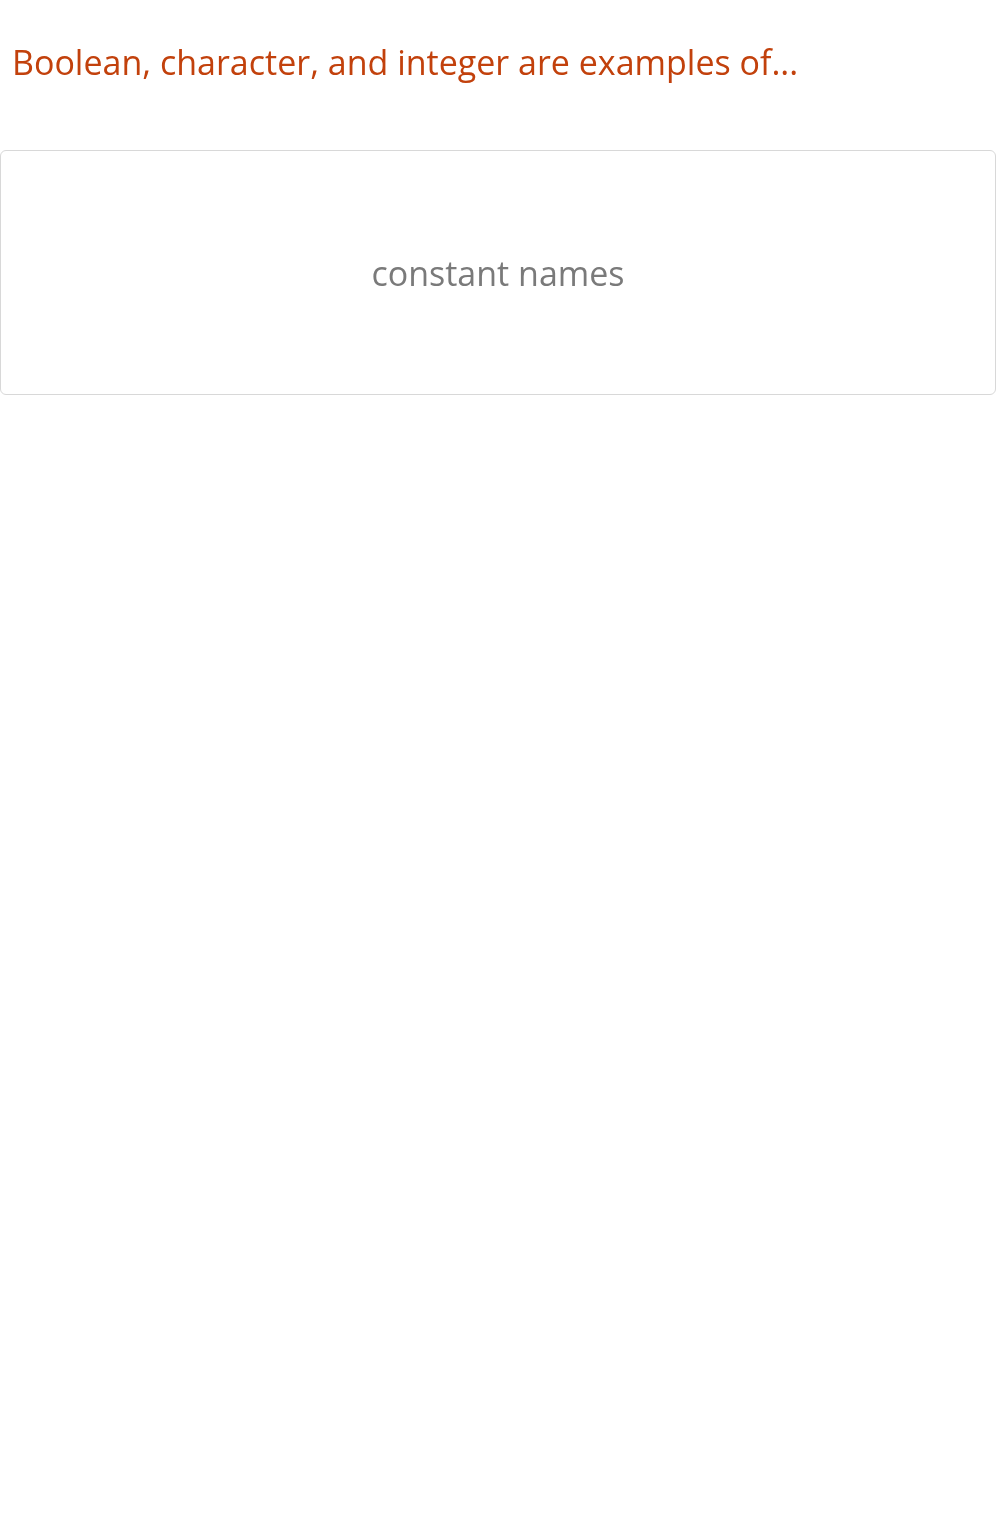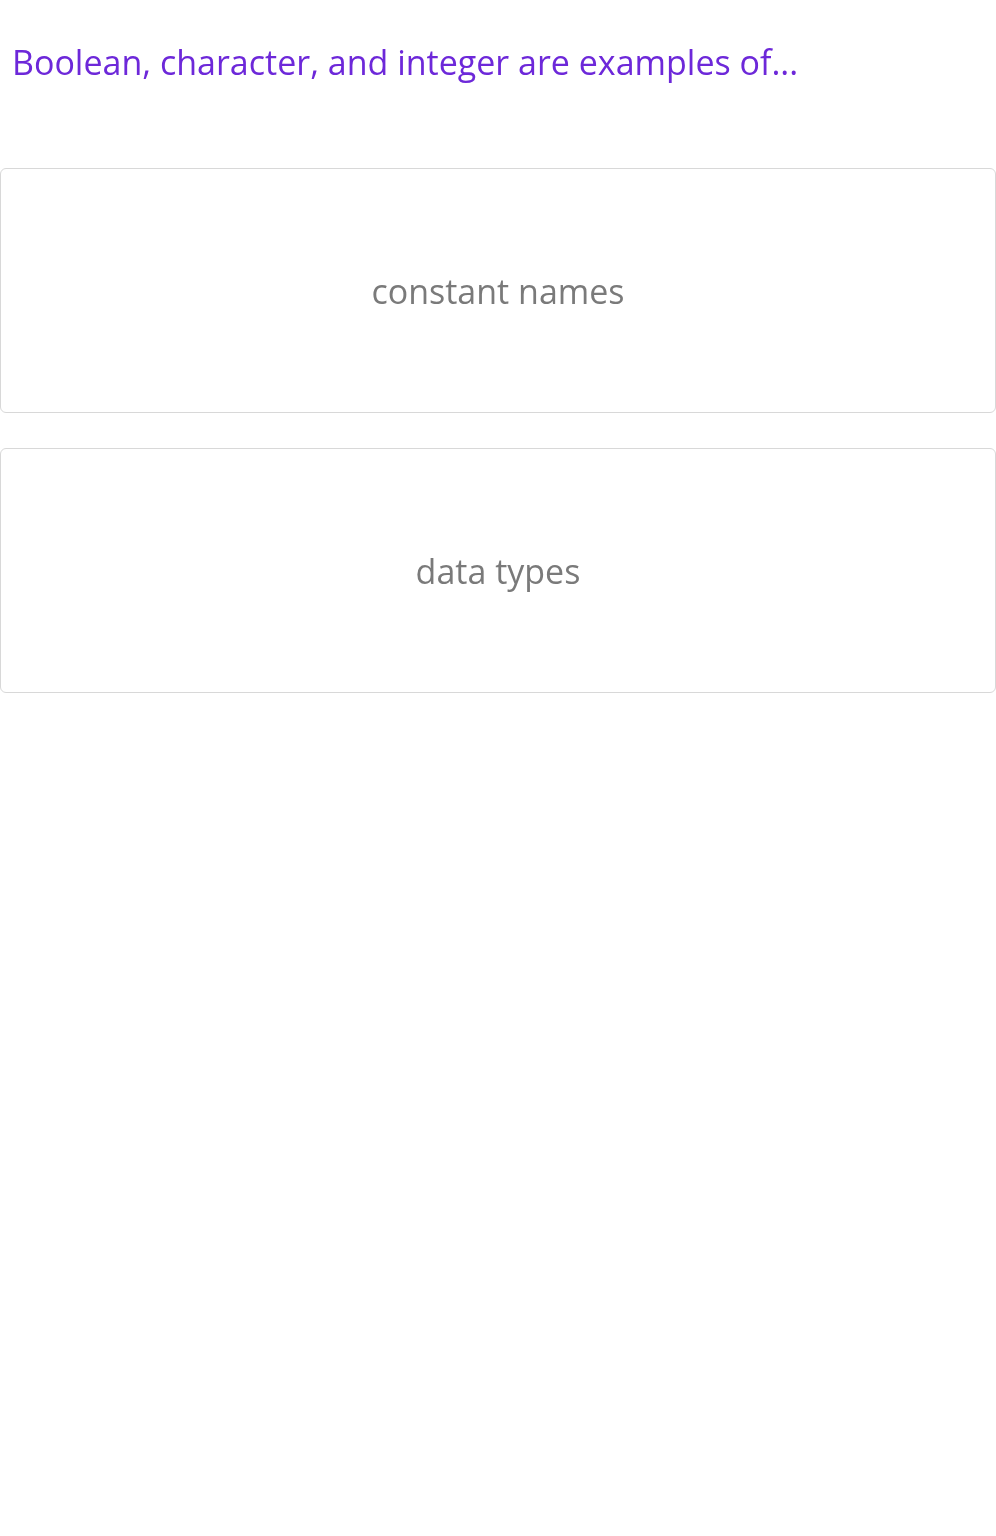--- a/index.html
+++ b/index.html
@@ -10,28 +10,28 @@
     
     body {
       font-family: -apple-system, BlinkMacSystemFont, "Segoe UI", "Open Sans", "Helvetica Neue", sans-serif;
       background-color: #ffffff;
       width: 996px;
       min-height: 1536px;
     }
     
     .question-text {
       font-size: 34px;
-      color: #6d28d9;
+      color: #c2410c;
       padding: 40px 12px 0 12px;
       font-weight: 400;
       line-height: 1.3;
     }
     
     .answers-container {
-      margin-top: 84px;
+      margin-top: 66px;
     }
     
     .answer-option {
       width: 100%;
       height: 245px;
       border: 1px solid #d8d8d8;
       border-radius: 6px;
       display: flex;
       align-items: center;
       justify-content: center;
@@ -52,19 +52,16 @@
 <body>
 
 <div class="question-text">Boolean, character, and integer are examples of...</div>
 
 <div class="answers-container">
 
   <div class="answer-option">
     <span class="answer-label">constant names</span>
   </div>
 
-  <div class="answer-option">
-    <span class="answer-label">data types</span>
-  </div>
 
 
 
 </div>
 
 </body></html>

